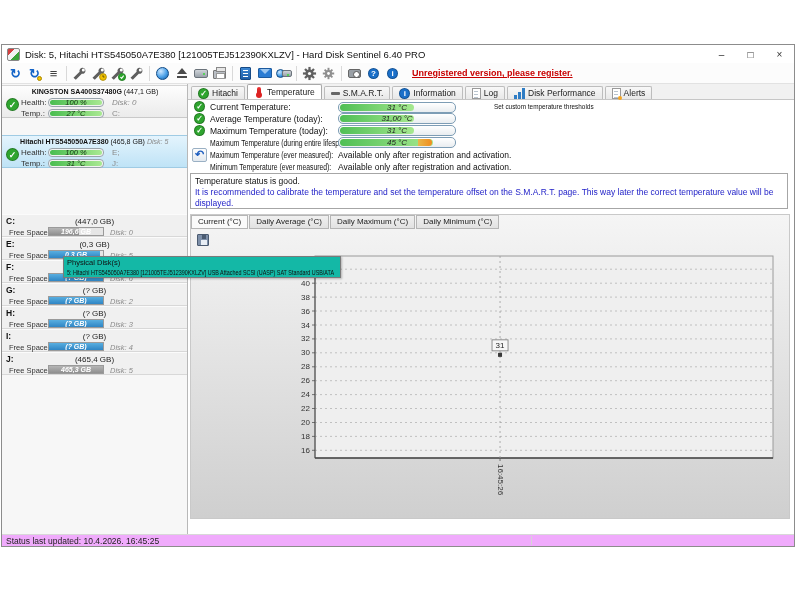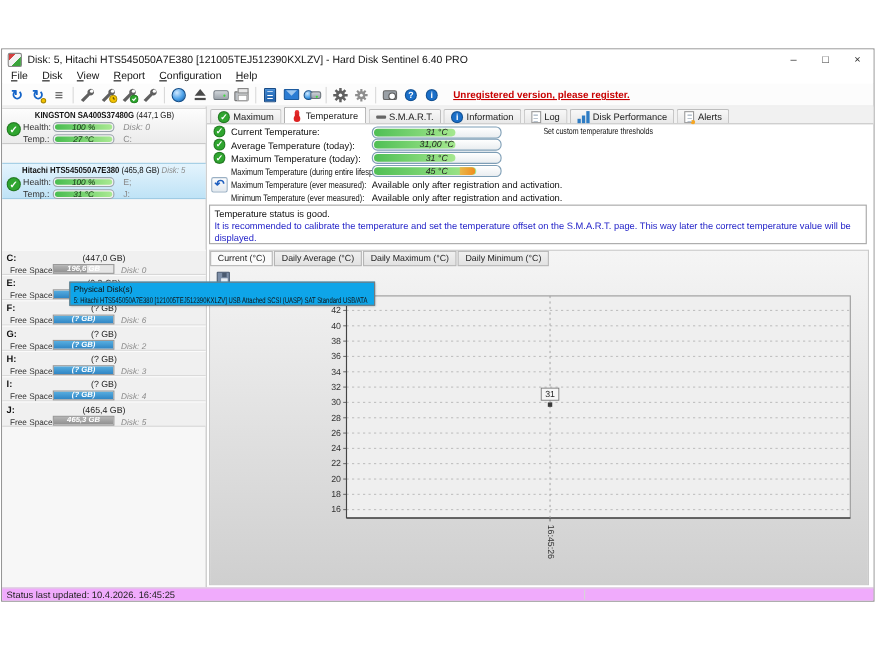--- a/index.html
+++ b/index.html
@@ -131,49 +131,41 @@
         margin-right:1px;color:#222;cursor:pointer;white-space:nowrap;height:14px;}
   .ctab.active{background:#fafafa;font-weight:normal;}
   #chart{position:absolute;left:0;top:32px;}
 
   
   .statusbar{height:12px;border-top:1px solid #d8d8d8;background:#f0abfc;font-size:8.5px;display:flex;
              align-items:center;padding-left:4px;position:relative;color:#222;}
   .sbdiv{position:absolute;left:529px;top:1px;bottom:1px;width:1px;background:#d5d5d5;}
 
   
-  .tooltip{position:absolute;left:63px;top:256px;width:278px;height:22px;background:#0ea5e9;border:1px solid #7a7a7a;
+  .tooltip{position:absolute;left:63px;top:256px;width:278px;height:22px;background:#14b8a6;border:1px solid #7a7a7a;
            z-index:40;font-size:7.5px;line-height:9.5px;padding:1px 3px;box-shadow:1px 1px 2px rgba(0,0,0,.25);
            overflow:hidden;white-space:nowrap;}
   .cx2{display:inline-block;transform:scaleX(.72);transform-origin:0 50%;}
 </style>
 </head>
 <body>
 
 <div id="screen">
   <div class="window">
 
     <div class="titlebar">
       <span class="appicon"></span>
       <span class="apptitle">Disk: 5, Hitachi HTS545050A7E380 [121005TEJ512390KXLZV]  -  Hard Disk Sentinel 6.40 PRO</span>
       <span class="wctrls" id="wctrls">
           <span class="wbtn">–</span>
           <span class="wbtn">□</span>
           <span class="wbtn">×</span>
         </span>
     </div>
 
-    <div class="menubar" id="menubar">
-        <span class="menuitem"><u>F</u>ile</span>
-        <span class="menuitem"><u>D</u>isk</span>
-        <span class="menuitem"><u>V</u>iew</span>
-        <span class="menuitem"><u>R</u>eport</span>
-        <span class="menuitem"><u>C</u>onfiguration</span>
-        <span class="menuitem"><u>H</u>elp</span>
-      </div>
     <div class="toolbar" id="toolbar">
         <span class="ticon">
           <b class="u" style="color:#1464c8">↻</b>
         </span>
         <span class="ticon">
           <b class="u" style="color:#1464c8">↻</b>
           <i class="dot"></i>
         </span>
         <span class="ticon">
           <b class="u" style="color:#404040">≡</b>
@@ -376,21 +368,21 @@
     </span>
     <span class="pdisk">Disk: 5</span>
   </div>
           </div>
       </div>
 
       <div class="main">
         <div class="tabstrip" id="maintabs">
             <span class="tab">
               <span class="cic" style="background:#2fa52f">✓</span>
-              <span>Maximum</span>
+              <span>Hitachi</span>
             </span>
             <span class="tab active">
               <span class="thermo"></span>
               <span>Temperature</span>
             </span>
             <span class="tab">
               <span class="dashico"></span>
               <span>S.M.A.R.T.</span>
             </span>
             <span class="tab">

